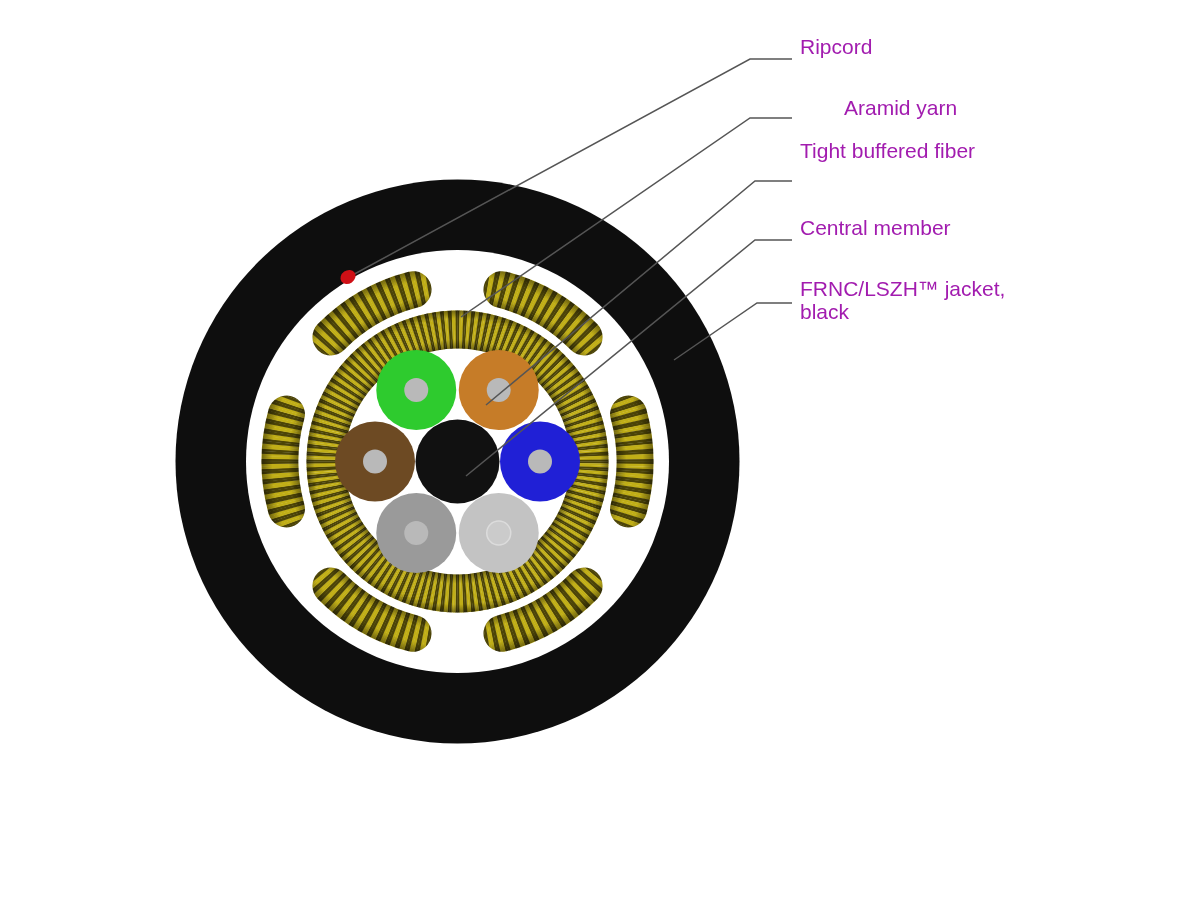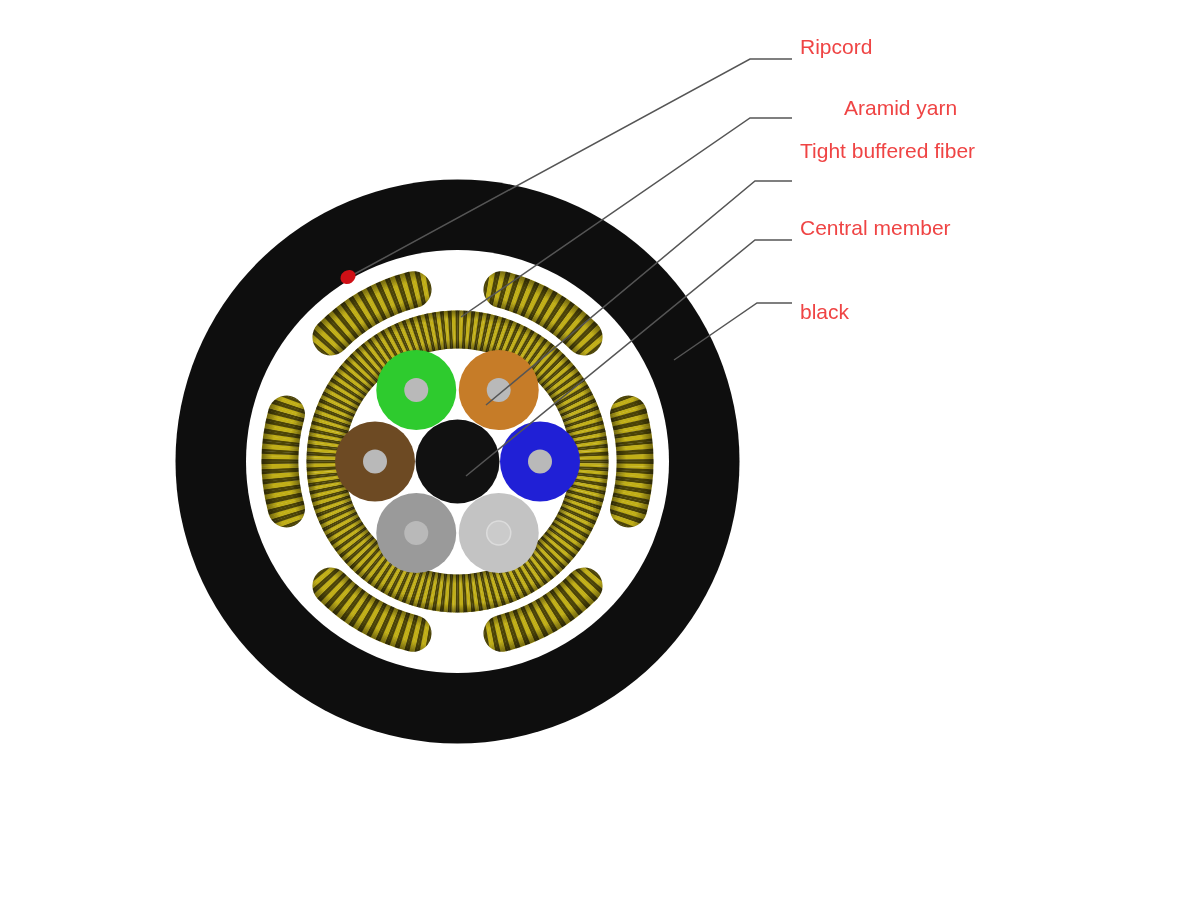--- a/index.html
+++ b/index.html
@@ -1,19 +1,19 @@
 <!DOCTYPE html>
 <html><head>
 <meta charset="utf-8">
 <style>
   html,body{margin:0;padding:0;background:#ffffff;}
   #stage{position:relative;width:1200px;height:900px;background:#ffffff;overflow:hidden;
          font-family:"Liberation Sans","DejaVu Sans",sans-serif;}
   #cable-svg{position:absolute;left:0;top:0;width:1200px;height:900px;display:block;}
-  .label{position:absolute;left:800px;font-size:21px;line-height:23px;color:#ef4444;white-space:nowrap;}
+  .label{position:absolute;left:800px;font-size:21px;line-height:23px;color:#a21caf;white-space:nowrap;}
   #lbl-ripcord{top:35px;}
   #lbl-aramid{top:96px;margin-left:44px;}
   #lbl-tight{top:139px;}
   #lbl-central{top:216px;}
   #lbl-jacket{top:277px;}
 </style>
 </head>
 <body>
 
 <div id="stage">
@@ -1028,16 +1028,16 @@
       <polyline points="466,476 755,240 792,240" fill="none" stroke="#555555" stroke-width="1.5"></polyline>
       <polyline points="674,360 757,303 792,303" fill="none" stroke="#555555" stroke-width="1.5"></polyline>
       <ellipse cx="348" cy="277" rx="8" ry="6.6" transform="rotate(-35 348 277)" fill="#cf1016"></ellipse>
     </svg>
 
   <div class="label" id="lbl-ripcord">Ripcord</div>
   <div class="label" id="lbl-aramid">Aramid yarn</div>
   <div class="label" id="lbl-tight">Tight buffered fiber</div>
   <div class="label" id="lbl-central">Central member</div>
   <div class="label" id="lbl-jacket">
-    <br>
+    <span>FRNC/LSZH™ jacket,</span><br>
     <span>black</span>
   </div>
 </div>
 
 </body></html>

